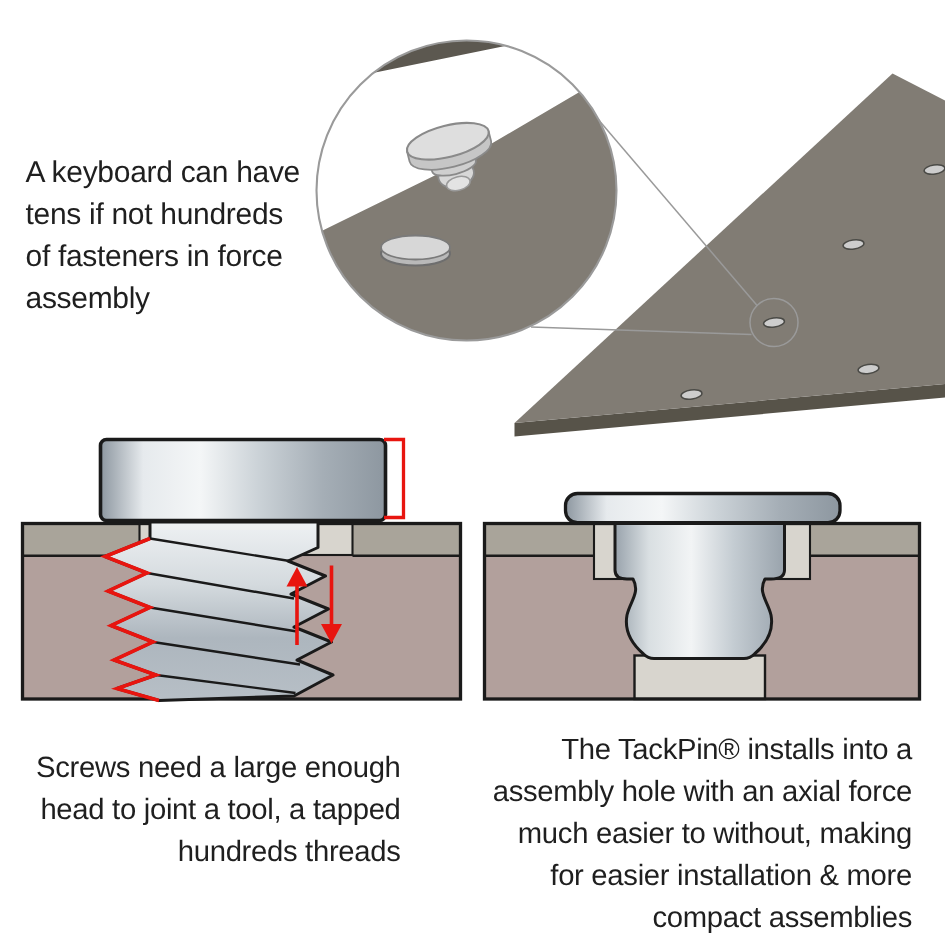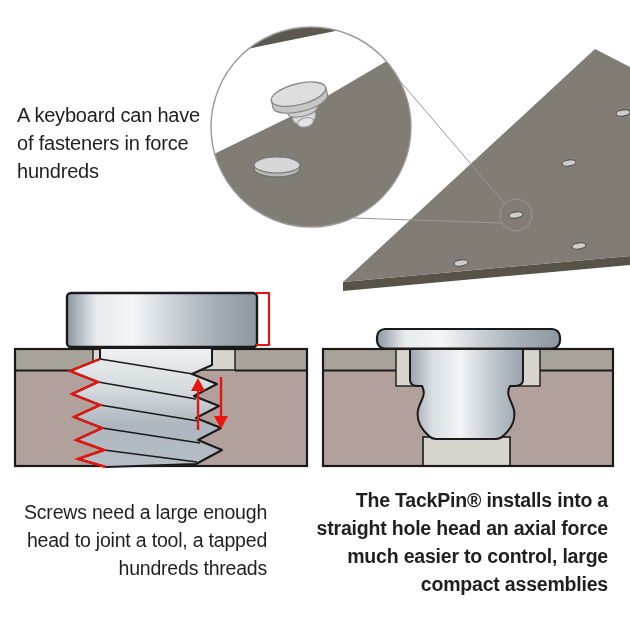--- a/index.html
+++ b/index.html
@@ -9,21 +9,21 @@
     --c-clearance-light:#d8d5ce; --c-outline:#1a1a1a; --c-pin-gray:#d2d2d2;
   }
   html,body{margin:0;padding:0;}
   body{width:630px;height:630px;background:var(--c-background);
        font-family:"Liberation Sans","DejaVu Sans",sans-serif;color:var(--c-text);}
   .canvas{position:relative;width:630px;height:630px;overflow:hidden;background:var(--c-background);}
   svg{position:absolute;left:0;top:0;}
   .textblock{position:absolute;font-size:20px;line-height:28px;letter-spacing:-0.2px;white-space:nowrap;}
   .intro{left:17px;top:101px;text-align:left;}
   .cap-left{left:24px;top:486px;text-align:right;font-size:19.5px;margin-top:12px;}
-  .cap-right{right:22px;top:486px;text-align:right;font-size:19.5px;font-weight:bold;}
+  .cap-right{right:22px;top:486px;text-align:right;font-size:19.5px;}
   
   .plate-face{fill:var(--c-plate-gray);}
   .plate-under{fill:var(--c-plate-edge-dark);}
   .hole{fill:#ffffff;stroke:#5f5b53;stroke-width:1.2;}
   .pin-ellipse{fill:#cdcdcd;stroke:#4a4a46;stroke-width:1;}
   .panel-top{fill:var(--c-panel-top-layer);}
   .panel-bottom{fill:var(--c-panel-bottom-layer);}
   .light{fill:var(--c-clearance-light);}
   .oline{stroke:var(--c-outline);fill:none;}
   .red{stroke:var(--c-accent-red);fill:none;}
@@ -140,30 +140,32 @@
       <path class="oline" d="M323,370.5 H396 M540,370.5 H613" stroke-width="1.8"></path>
       <rect class="light" x="423" y="437" width="87" height="29" stroke="#1a1a1a" stroke-width="1.6"></rect>
       <rect class="oline" x="323" y="349" width="290" height="117" stroke-width="2.2"></rect>
       <path fill="url(#metalB)" stroke="#1a1a1a" stroke-width="2" stroke-linejoin="round" d="M410,349 L410,380 Q410,386 418,386 L422,386 C427,395 420,401 418,410 C416,421 422,430 429,436 Q432,439 436,439 L496,439 Q500,439 503,436 C510,430 516,421 514,410 C512,401 505,395 510,386 L514,386 Q523,386 523,380 L523,349 Z"></path>
       <rect x="377" y="329" width="183" height="19.5" rx="8" fill="url(#metalH)" stroke="#1a1a1a" stroke-width="2.2"></rect>
     </g>
   </svg>
 
   <div class="textblock intro">
     <div>A keyboard can have</div>
+    <div>tens if not hundreds</div>
     <div>of fasteners in force</div>
-    <div>hundreds</div>
+    <div>assembly</div>
   </div>
 
   <div class="textblock cap-left">
     <div>Screws need a large enough</div>
     <div>head to joint a tool, a tapped</div>
     <div>hundreds threads</div>
   </div>
 
   <div class="textblock cap-right">
     <div>The TackPin® installs into a</div>
-    <div>straight hole head an axial force</div>
-    <div>much easier to control, large</div>
+    <div>assembly hole with an axial force</div>
+    <div>much easier to without, making</div>
+    <div>for easier installation &amp; more</div>
     <div>compact assemblies</div>
   </div>
 
 </div>
 
 </body></html>

